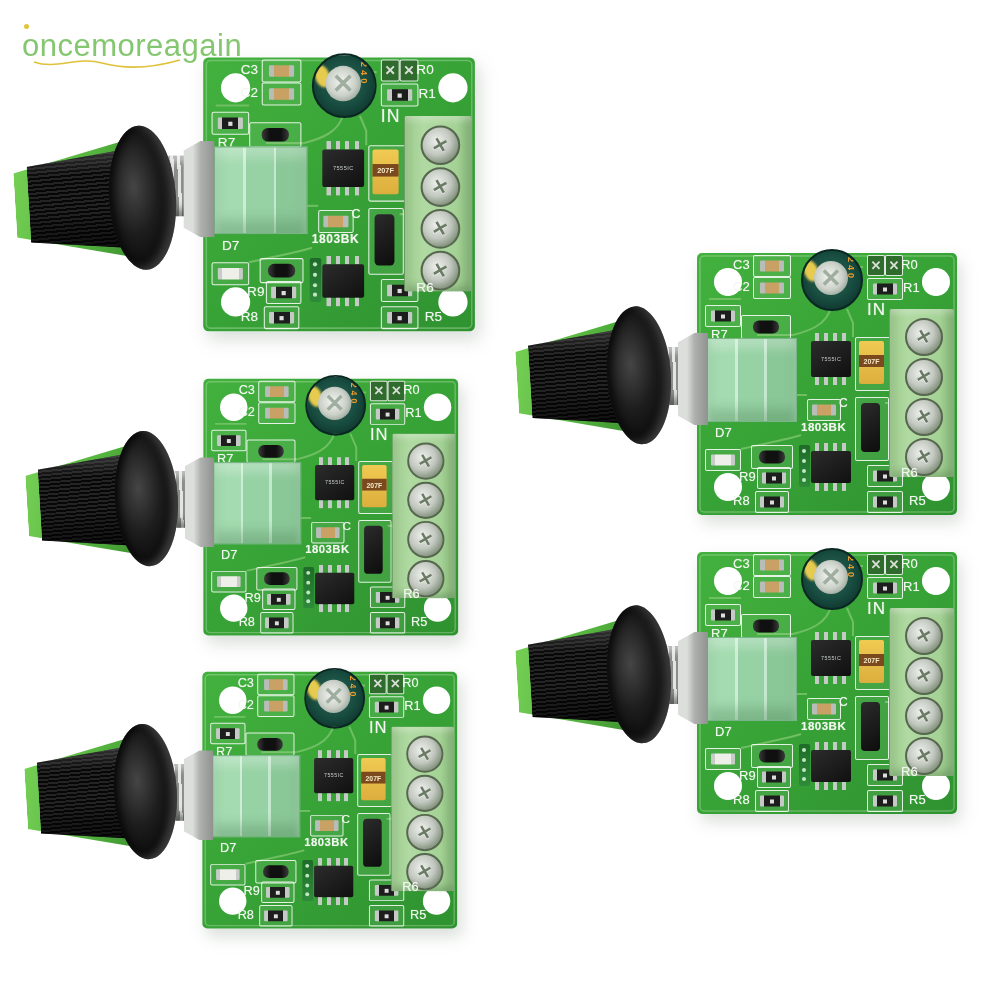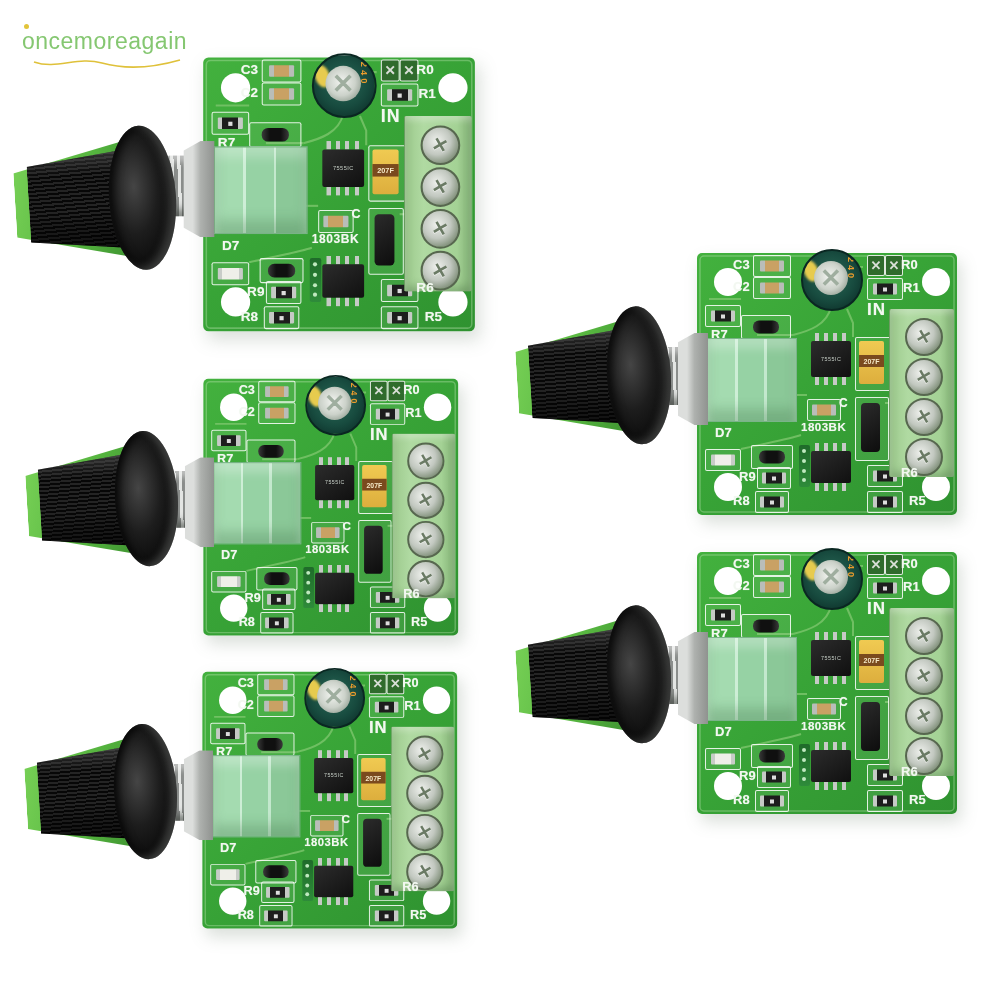--- a/index.html
+++ b/index.html
@@ -2,21 +2,21 @@
 <html><head>
 <meta charset="utf-8">
 <style>
   html,body{margin:0;padding:0;}
   body{width:1000px;height:1000px;background:#ffffff;font-family:"Liberation Sans",sans-serif;overflow:hidden;}
   #stage{position:relative;width:1000px;height:1000px;background:#ffffff;}
 
   
   .watermark{position:absolute;left:20px;top:22px;width:200px;height:50px;}
   .wm-dot{position:absolute;left:4px;top:2px;width:5px;height:5px;border-radius:50%;background:#e2c43a;}
-  .wm-text{position:absolute;left:2px;top:6px;font-size:23px;color:#85c771;letter-spacing:.5px;}
+  .wm-text{position:absolute;left:2px;top:6px;font-size:31px;color:#85c771;letter-spacing:.5px;}
   .wm-squiggle{position:absolute;left:12px;top:32px;}
 
   
   .module{position:absolute;width:450px;height:290px;transform-origin:0 0;}
   .m1{left:13px;top:47px;transform:scale(1.045);}
   .m2{left:25px;top:369px;transform:scale(0.98);}
   .m3{left:24px;top:662px;transform:scale(0.98);}
   .m4{left:515px;top:243px;}
   .m5{left:515px;top:542px;}
 
@@ -45,21 +45,21 @@
 
   
   .pcb{position:absolute;left:182px;top:10px;width:260px;height:262px;border-radius:5px;z-index:1;
     background:linear-gradient(135deg,#43b13e 0%,#38a437 45%,#2f9230 100%);
     box-shadow:4px 8px 16px rgba(110,130,110,.25);}
   .traces{position:absolute;left:0;top:0;z-index:1;}
   .hole{position:absolute;width:28px;height:28px;border-radius:50%;background:#ffffff;z-index:2;}
   .hole.tl{left:17px;top:15px;} .hole.tr{left:225px;top:15px;}
   .hole.bl{left:17px;top:220px;} .hole.br{left:225px;top:220px;}
 
-  .label{position:absolute;color:#f3f7f1;font-weight:bold;font-size:13px;z-index:4;
+  .label{position:absolute;color:#f3f7f1;font-weight:normal;font-size:13px;z-index:4;
     text-shadow:0 0 1px rgba(235,255,235,.55);}
   .lb-c3{left:36px;top:4px;} .lb-c2{left:36px;top:26px;}
   .lb-r0{left:204px;top:4px;} .lb-r1{left:206px;top:27px;}
   .lb-r7{left:14px;top:74px;} .lb-d7{left:18px;top:172px;}
   .lb-r9{left:42px;top:216px;} .lb-r8{left:36px;top:240px;}
   .lb-r6{left:204px;top:212px;} .lb-r5{left:212px;top:240px;}
   .lb-c{left:142px;top:143px;font-size:12px;}
   .lb-in{left:170px;top:47px;font-size:17px;letter-spacing:1px;z-index:2;}
 
   .box{position:absolute;border:1.5px solid rgba(255,255,255,.85);border-radius:2px;

